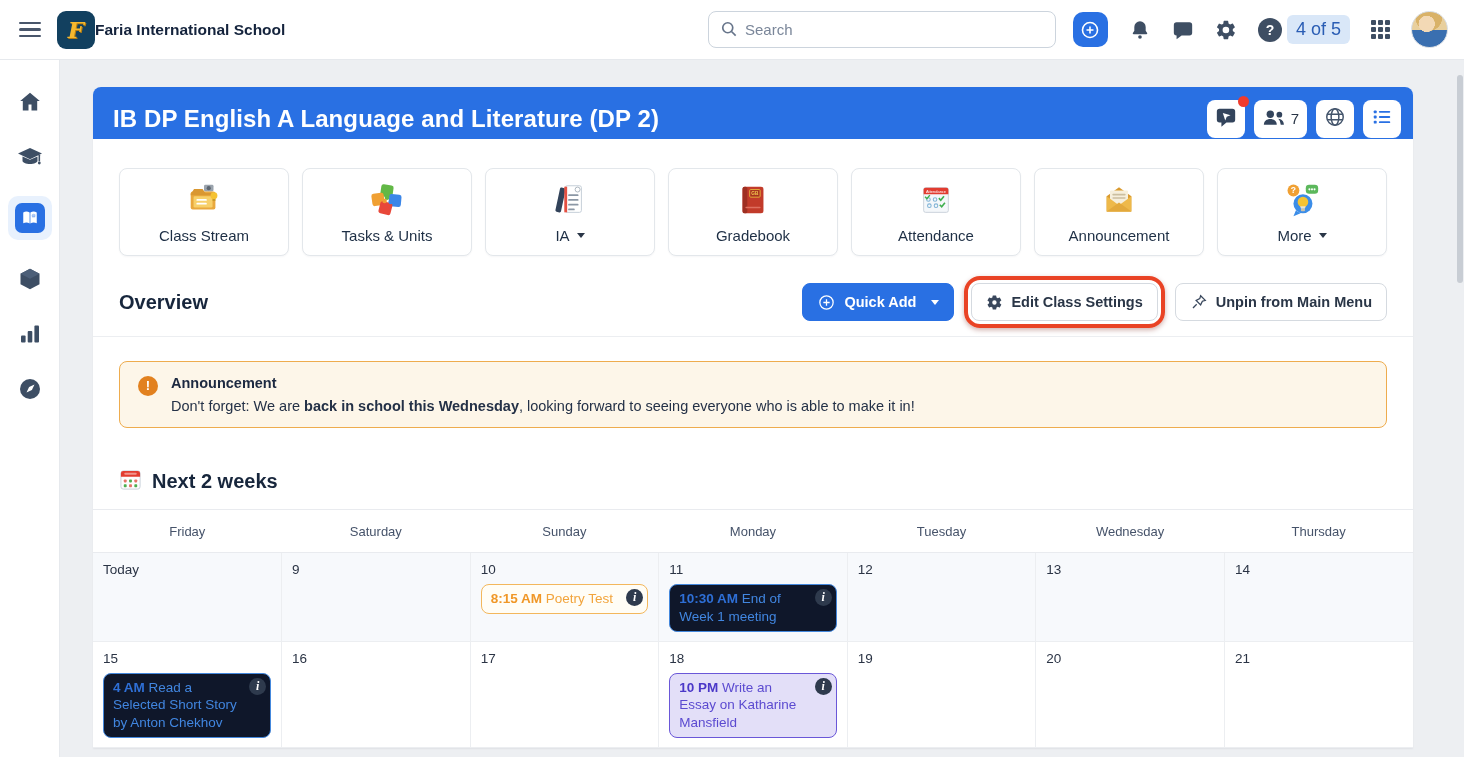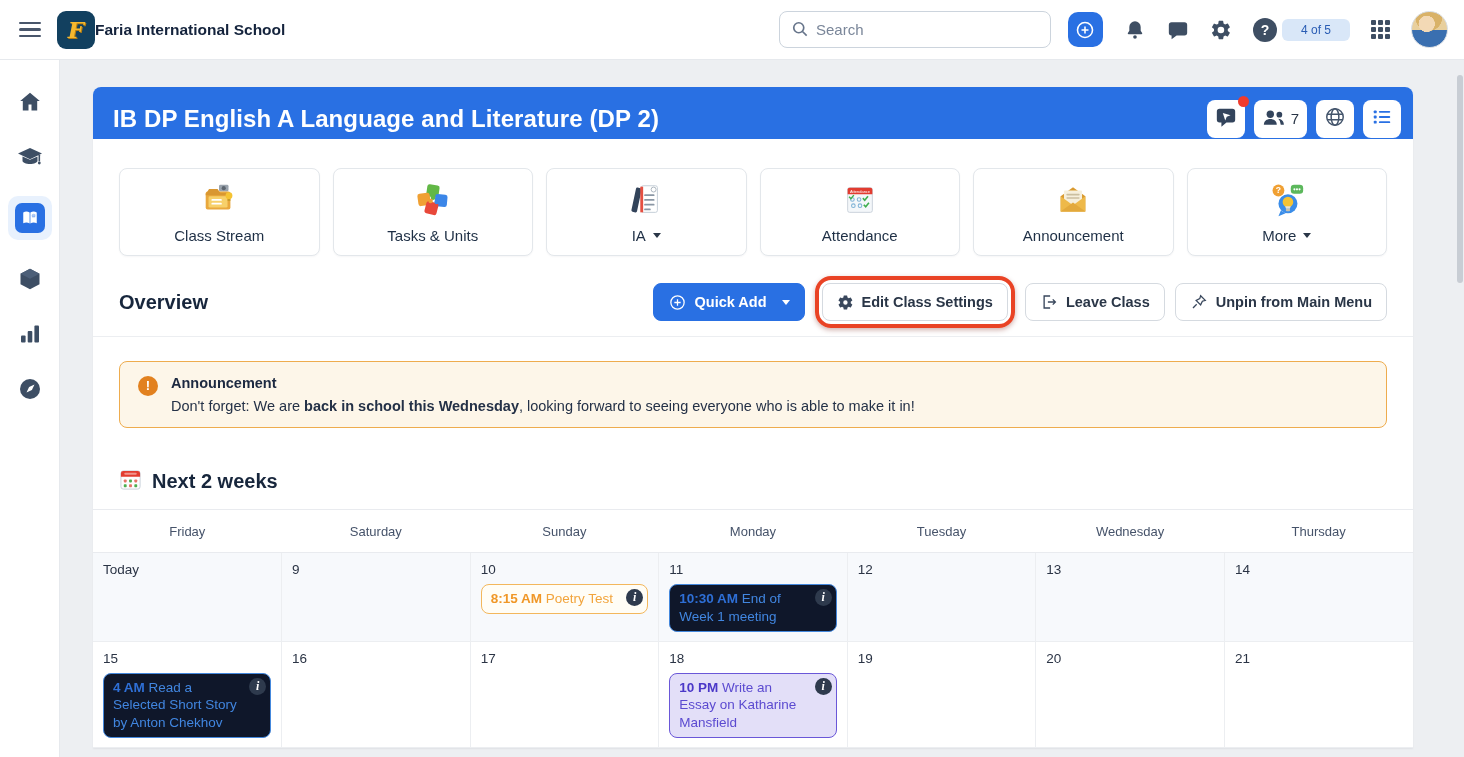--- a/index.html
+++ b/index.html
@@ -11,34 +11,34 @@
             border-bottom:1px solid #e6e9ed; display:flex; align-items:center; z-index:30; }
   .hamburger { width:22px; margin-left:19px; cursor:pointer; }
   .hamburger span { display:block; height:2.5px; background:#49566b; border-radius:2px; margin:4px 0; }
   .brand { display:flex; align-items:center; margin-left:16px; }
   .brand-logo { width:38px; height:38px; background:#12405f; border-radius:9px; display:flex;
                 align-items:center; justify-content:center; color:#f5b82e; font-weight:bold;
                 font-style:italic; font-size:23px; font-family:"DejaVu Serif", serif;
                 text-shadow:1px 1px 0 #b57d12; }
   .brand-name { font-size:15.5px; font-weight:bold; color:#14233c; }
   .search-wrap { margin-left:auto; position:relative; }
-  .search-input { width:272px; height:37px; border:1px solid #ccd4dd; border-radius:8px;
+  .search-input { width:348px; height:37px; border:1px solid #ccd4dd; border-radius:8px;
                   padding:0 12px 0 36px; font-size:15px; color:#33415a; outline:none;
                   font-family:"Liberation Sans", sans-serif; }
   .search-input::placeholder { color:#7a8699; }
   .search-icon { position:absolute; left:11px; top:8px; }
   .top-icons { display:flex; align-items:center; gap:21px; margin:0 16px 0 17px; }
   .plus-btn { width:35px; height:35px; background:#2970e3; border:none; border-radius:10px;
               display:flex; align-items:center; justify-content:center; cursor:pointer; }
   .icon-btn { background:none; border:none; cursor:pointer; display:flex; align-items:center; }
   .help-group { display:flex; align-items:center; gap:5px; cursor:pointer; }
   .help-circle { width:24px; height:24px; border-radius:50%; background:#3e4e63; color:#fff;
                  font-size:14px; font-weight:bold; text-align:center; line-height:24px; }
-  .help-badge { background:#d9e7f8; color:#2a5db4; font-size:12px; border-radius:6px;
-                padding:4px 19px; }
+  .help-badge { background:#d9e7f8; color:#2a5db4; font-size:18px; border-radius:6px;
+                padding:4px 9px; }
   .avatar { width:37px; height:37px; border-radius:50%; cursor:pointer; border:1px solid #d8dde3;
             background:
               radial-gradient(circle at 42% 34%, #f3d9b5 0 26%, rgba(0,0,0,0) 27%),
               radial-gradient(circle at 48% 16%, #d9b268 0 38%, rgba(0,0,0,0) 39%),
               linear-gradient(180deg, #e8cf9d 0 52%, #3a6fb0 52%); }
 
   
   .sidebar { position:fixed; top:60px; left:0; bottom:0; width:60px; background:#fff;
              border-right:1px solid #e6e9ed; display:flex; flex-direction:column;
              align-items:center; padding-top:26px; gap:23px; z-index:20; }
@@ -341,20 +341,34 @@
             </svg>
           </span>
           <span class="tile-label-row">
             <span class="tile-label">IA</span>
             <span class="caret dark"></span>
           </span>
         </div>
         <div class="tile">
           <span class="tile-icon">
             <svg width="38" height="38" viewBox="0 0 40 40">
+              <rect x="9" y="6" width="22" height="28" rx="2.5" fill="#c23b2a"></rect>
+              <rect x="9" y="6" width="5" height="28" rx="2" fill="#9e2f22"></rect>
+              <rect x="16.5" y="9" width="11" height="8" rx="1" fill="#a8321f" stroke="#e6b23c" stroke-width="1"></rect>
+              <text x="22" y="14.8" font-size="5" fill="#f3c94f" text-anchor="middle" font-weight="bold" font-family="Liberation Sans, sans-serif">GB</text>
+              <rect x="12" y="27" width="16" height="1.6" rx=".8" fill="#de6f5f"></rect>
+            </svg>
+          </span>
+          <span class="tile-label-row">
+            <span class="tile-label">Gradebook</span>
+          </span>
+        </div>
+        <div class="tile">
+          <span class="tile-icon">
+            <svg width="38" height="38" viewBox="0 0 40 40">
               <rect x="7" y="7" width="26" height="26" rx="2" fill="#f4f7fa" stroke="#c9d1da"></rect>
               <path d="M7 9a2 2 0 012-2h22a2 2 0 012 2v5H7z" fill="#e23c30"></path>
               <text x="20" y="12.4" font-size="4.2" fill="#fff" text-anchor="middle" font-family="Liberation Sans, sans-serif">Attendance</text>
               <circle cx="12" cy="19.5" r="1.9" fill="none" stroke="#7fb3d6" stroke-width="1.1"></circle>
               <circle cx="19" cy="19.5" r="1.9" fill="none" stroke="#7fb3d6" stroke-width="1.1"></circle>
               <circle cx="13" cy="26" r="1.9" fill="none" stroke="#7fb3d6" stroke-width="1.1"></circle>
               <circle cx="20" cy="26" r="1.9" fill="none" stroke="#7fb3d6" stroke-width="1.1"></circle>
               <path d="M23 18l2 2.2 3.4-4.2" fill="none" stroke="#3faf4e" stroke-width="1.7"></path>
               <path d="M24 25l2 2.2 3.4-4.2" fill="none" stroke="#3faf4e" stroke-width="1.7"></path>
               <path d="M8.5 16.5l2 2.2 3-3.8" fill="none" stroke="#3faf4e" stroke-width="1.5"></path>
@@ -414,27 +428,20 @@
           <span class="caret light"></span>
         </button>
         <span class="annotation">
           <button class="btn">
             <svg width="17" height="17" viewBox="0 0 24 24" fill="#39475c">
                 <path d="M19.4 13c.04-.33.06-.66.06-1s-.02-.67-.06-1l2.1-1.65a.5.5 0 00.12-.64l-2-3.46a.5.5 0 00-.61-.22l-2.49 1a7.3 7.3 0 00-1.73-1l-.38-2.65A.5.5 0 0013.9 2h-4a.5.5 0 00-.5.42l-.37 2.65c-.63.26-1.21.6-1.73 1l-2.49-1a.5.5 0 00-.61.22l-2 3.46a.5.5 0 00.12.64L4.4 11c-.04.33-.06.66-.06 1s.02.67.06 1l-2.08 1.65a.5.5 0 00-.12.64l2 3.46c.14.24.42.33.61.22l2.49-1c.52.4 1.1.74 1.73 1l.37 2.65a.5.5 0 00.5.42h4a.5.5 0 00.5-.42l.38-2.65a7.3 7.3 0 001.73-1l2.49 1c.19.11.47.02.61-.22l2-3.46a.5.5 0 00-.12-.64zM11.9 15.1a3.1 3.1 0 110-6.2 3.1 3.1 0 010 6.2z"></path>
               </svg>
             <span>Edit Class Settings</span>
           </button>
         </span>
-        <button class="btn">
-          <svg width="18" height="18" viewBox="0 0 24 24" fill="none" stroke="#39475c" stroke-width="1.8">
-              <path d="M13.5 4H5.5v16h8"></path>
-              <path d="M10.5 12h10M17 8.5l3.5 3.5L17 15.5"></path>
-            </svg>
-          <span>Leave Class</span>
-        </button>
         <button class="btn">
           <svg width="18" height="18" viewBox="0 0 24 24" fill="none" stroke="#39475c" stroke-width="1.7">
               <path d="M14.2 3.6l6.2 6.2-3.9 1.2-2.3 4.8-6-6 4.8-2.3z"></path>
               <path d="M8.9 15.1L4 20"></path>
             </svg>
           <span>Unpin from Main Menu</span>
         </button>
       </div>
     </div>
 

